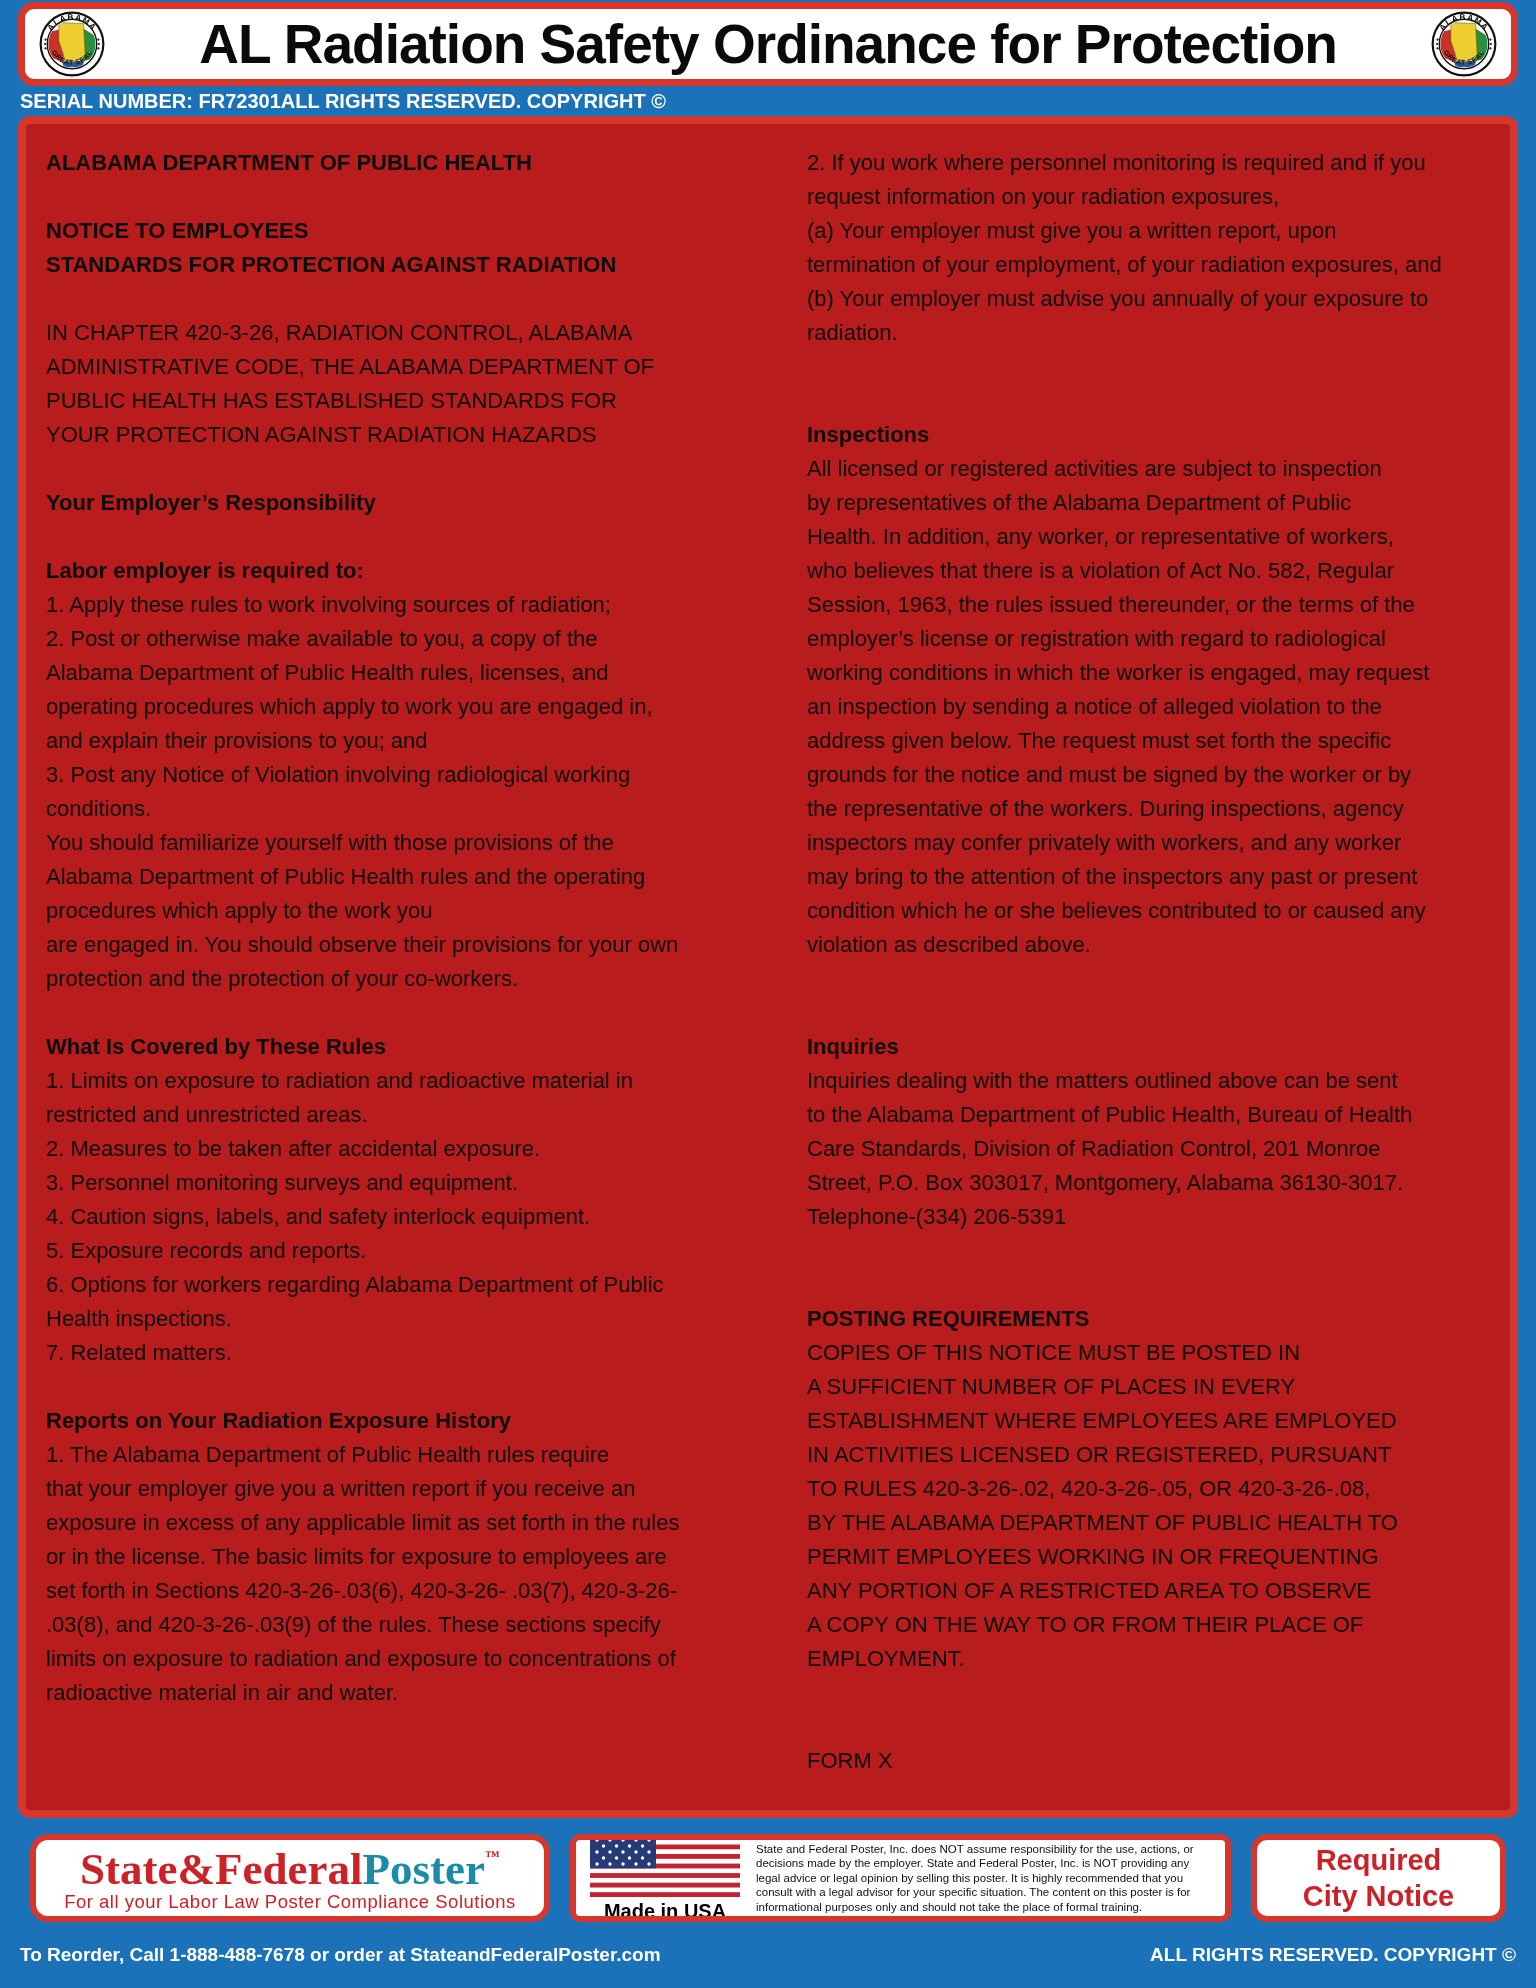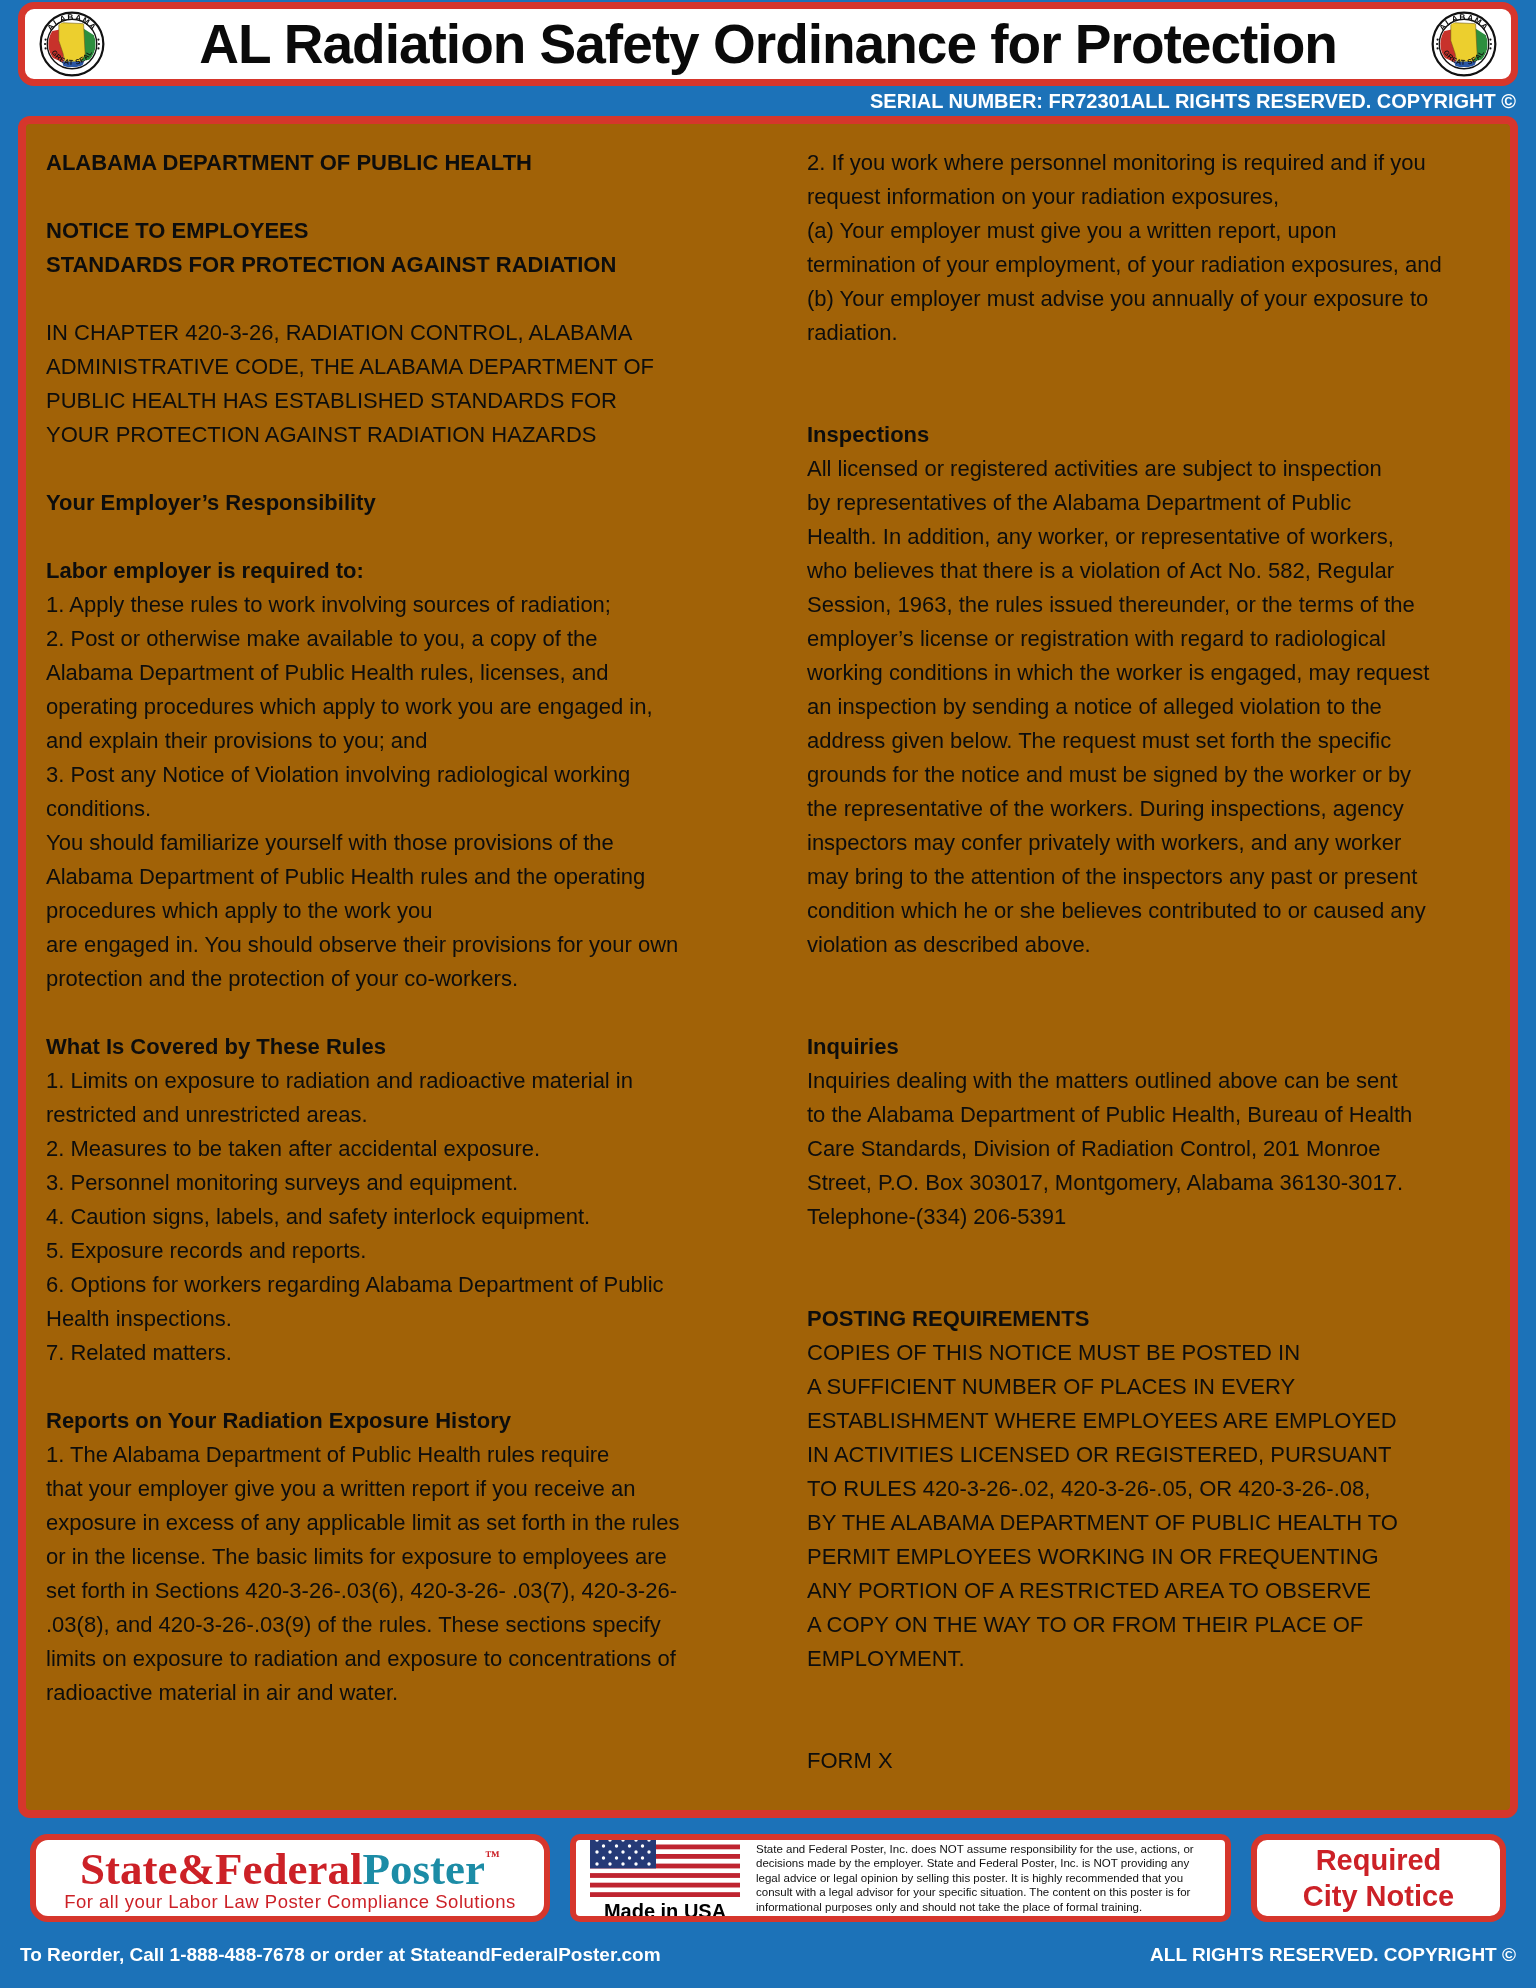--- a/index.html
+++ b/index.html
@@ -19,25 +19,25 @@
     margin:2px 18px 0 18px; height:84px;
     background:#fff; border:7px solid #d6362c; border-radius:16px;
     display:flex; align-items:center; padding:0 14px;
   }
   .header-title {
     flex:1; text-align:center; font-weight:bold; font-size:55px;
     letter-spacing:-1px; color:#0a0a0a; white-space:nowrap;
   }
   .seal { width:66px; height:66px; flex:0 0 66px; }
   
-  .serialbar { height:30px; display:flex; justify-content:flex-end; align-items:center;
+  .serialbar { height:30px; display:flex; justify-content:flex-start; align-items:center;
     padding:0 20px; color:#fff; font-weight:bold; font-size:20px; }
   
   .main-box {
-    margin:0 18px; height:1702px; background:#a16207;
+    margin:0 18px; height:1702px; background:#b91c1c;
     border:8px solid #d6362c; border-radius:12px;
     display:flex; overflow:hidden;
   }
   .col-left  { width:765px; padding:22px 10px 0 20px; }
   .col-right { flex:1; padding:22px 20px 0 16px; }
   .blk { font-size:22px; line-height:34px; white-space:pre-line; color:#0d0d0d; }
   .bold { font-weight:bold; }
   .gap  { margin-top:34px; }
   .gap2 { margin-top:68px; }
   

